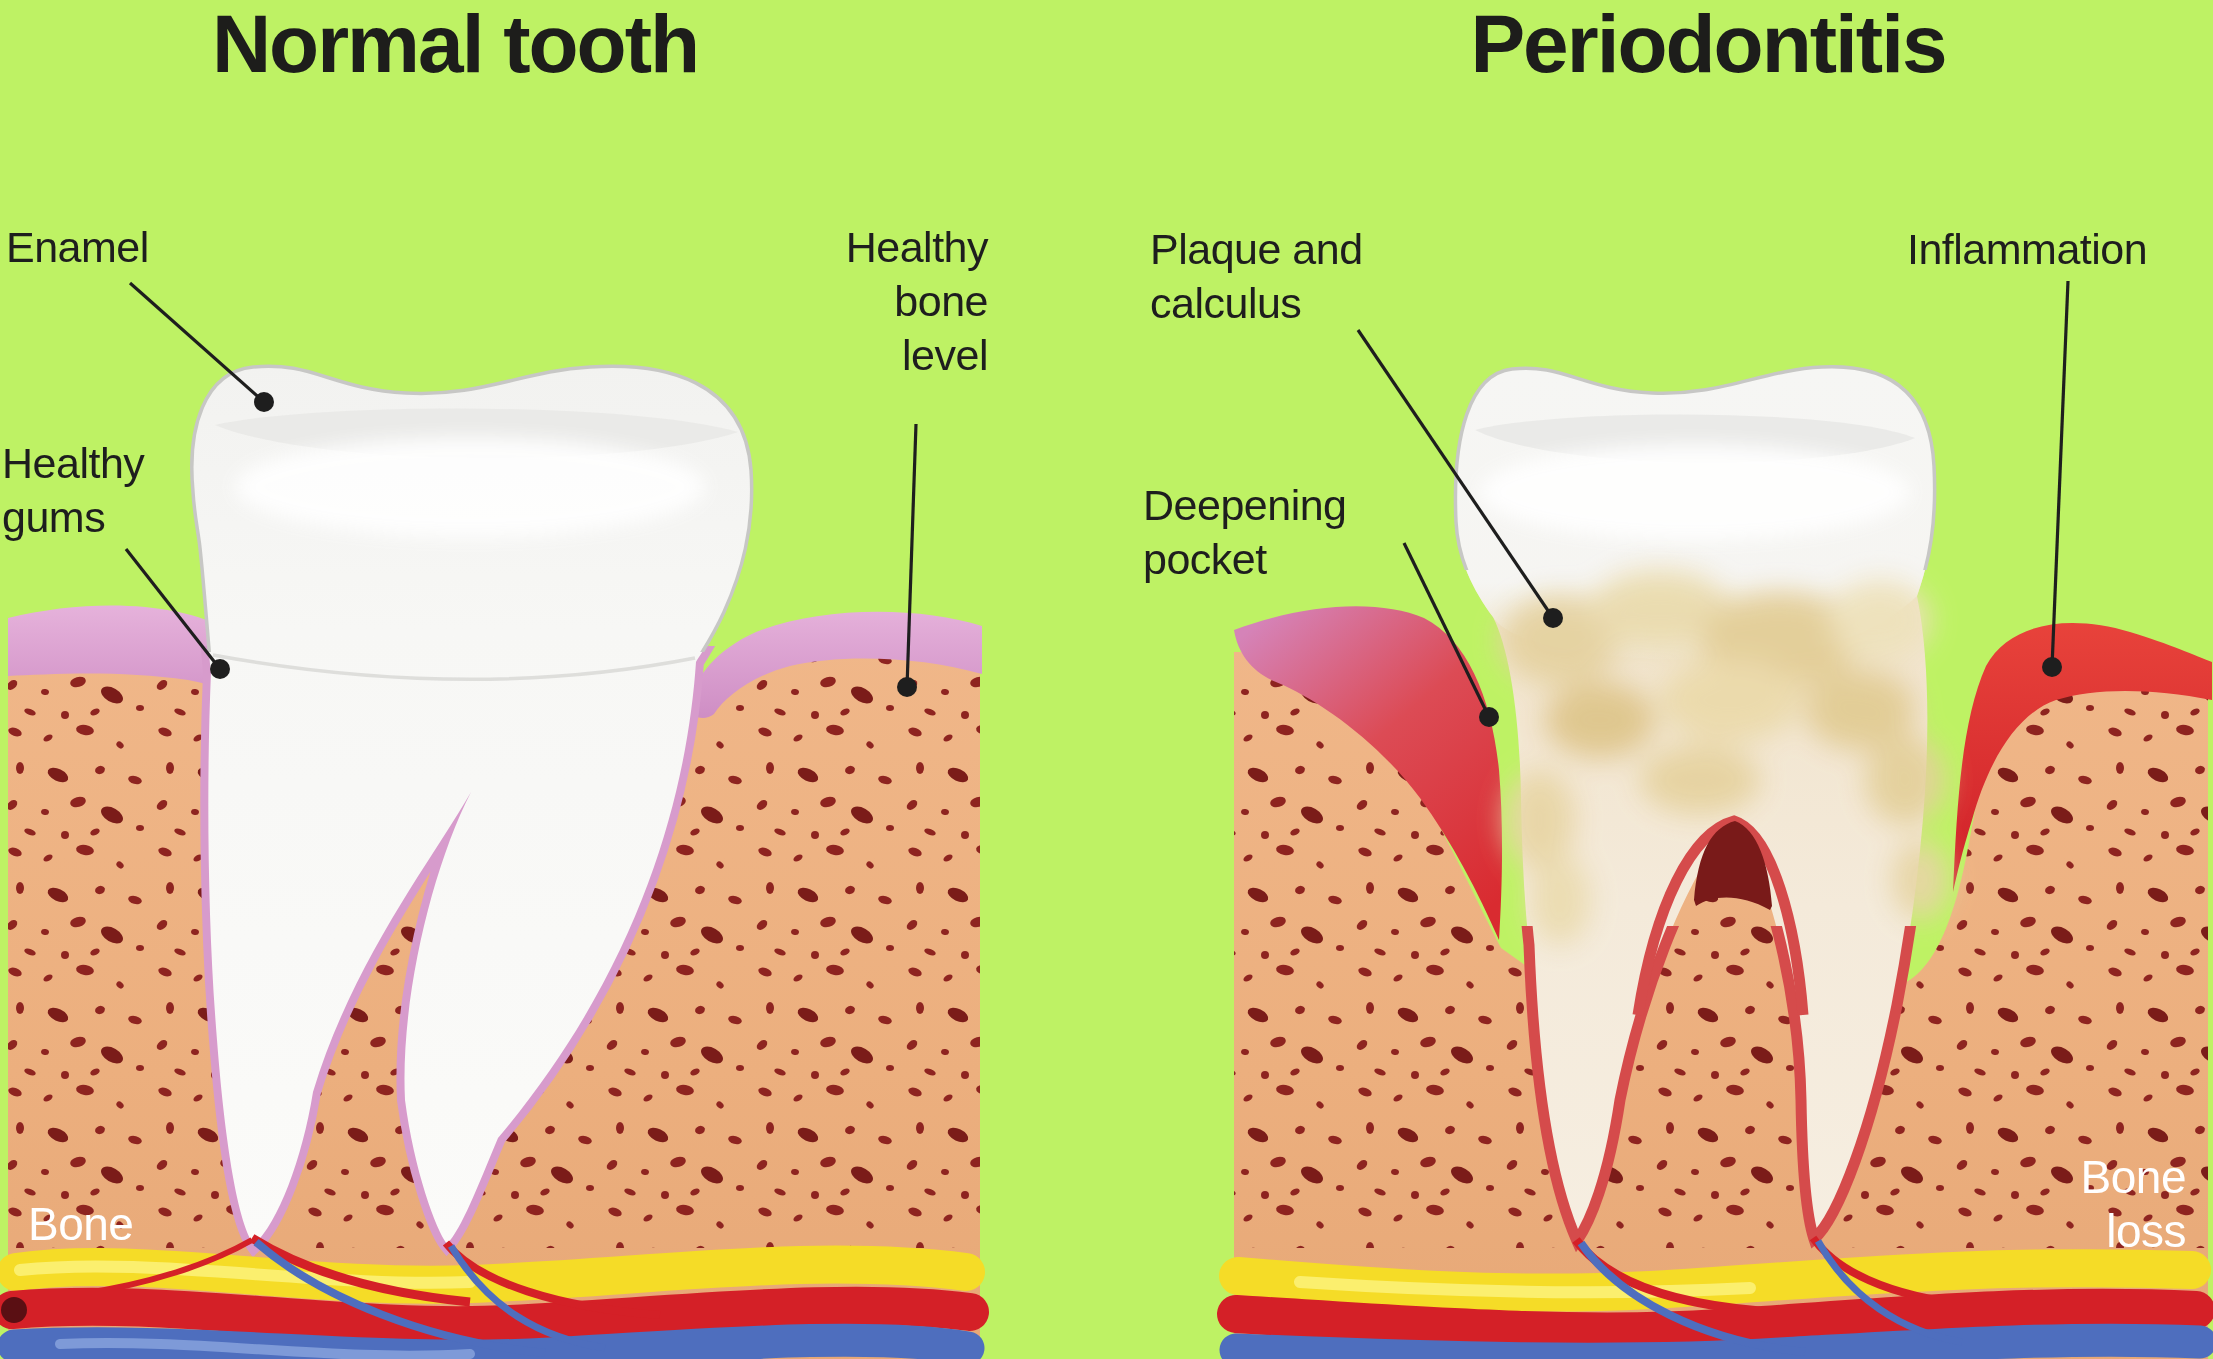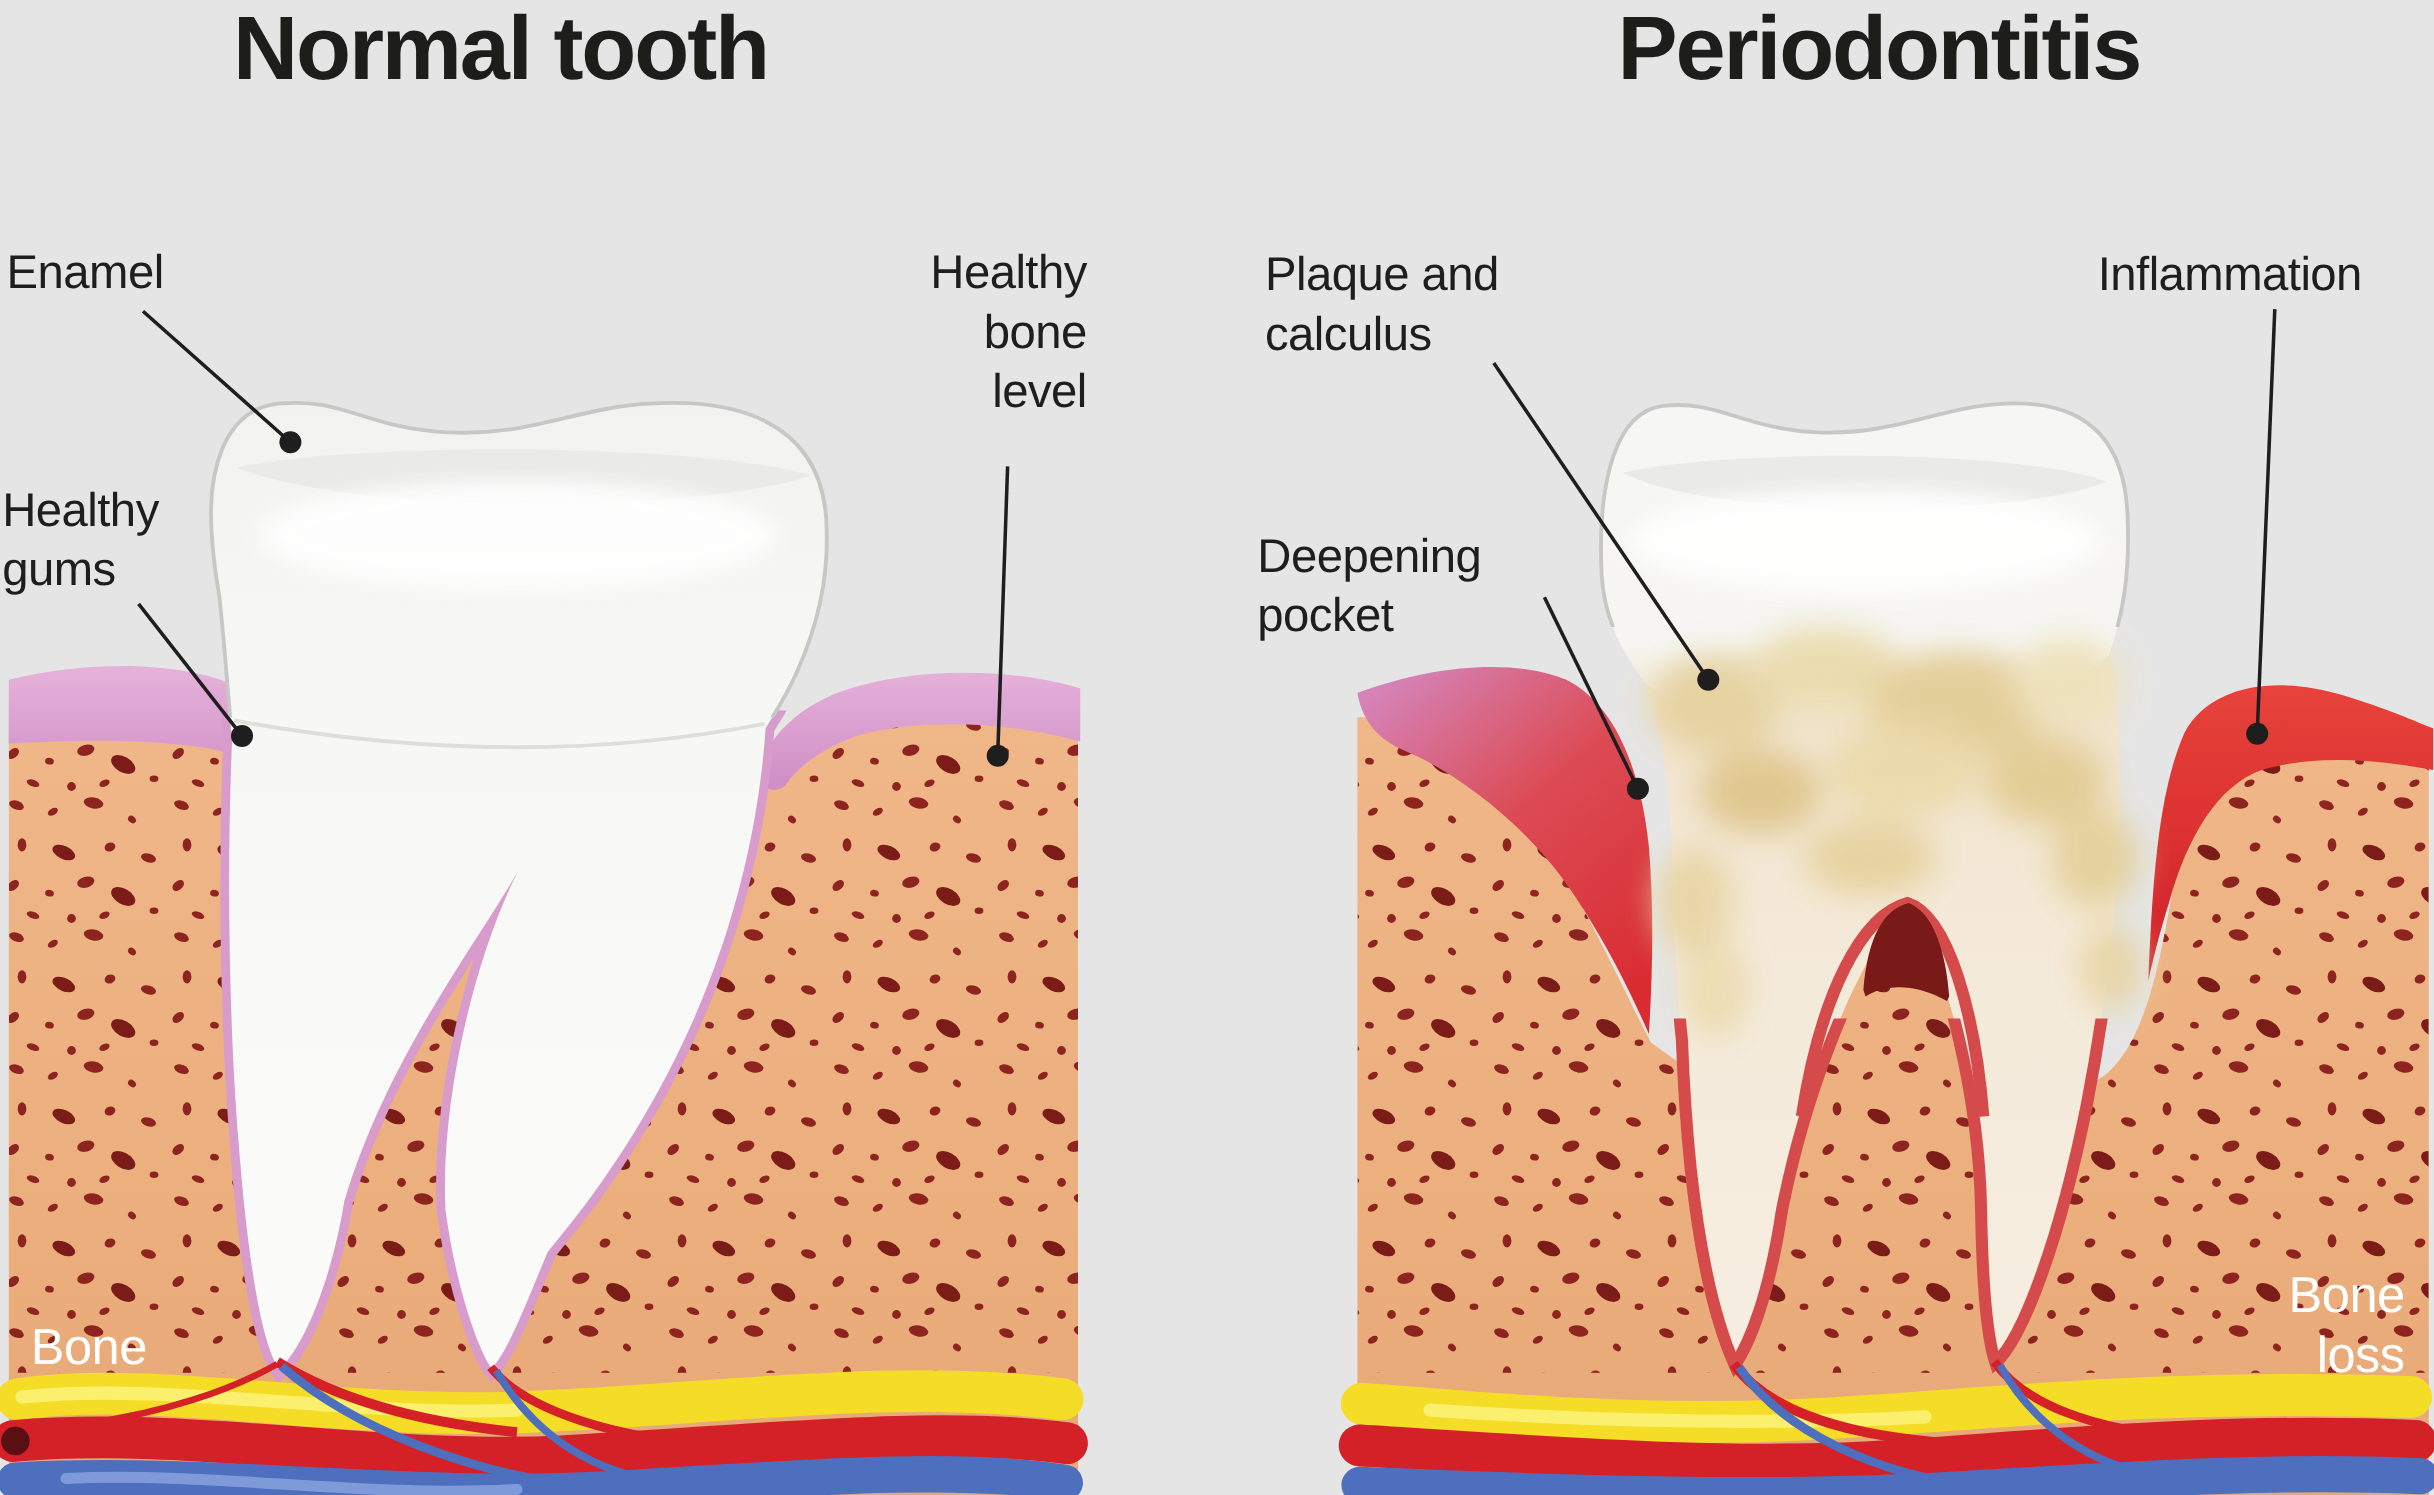--- a/index.html
+++ b/index.html
@@ -1,16 +1,16 @@
 <!DOCTYPE html>
 <html><head>
 <meta charset="utf-8">
 <style>
   html,body{margin:0;padding:0;background:#ffffff;}
-  .stage{position:relative;width:2213px;height:1359px;background:#e5e5e5;overflow:hidden;
+  .stage{position:relative;width:2213px;height:1359px;background:#bef264;overflow:hidden;
          font-family:"Liberation Sans", sans-serif;}
   svg{position:absolute;left:0;top:0;}
   .title-txt{font-family:"Liberation Sans",sans-serif;font-weight:700;font-size:82px;
              letter-spacing:-2px;fill:#1d1d1b;}
   .lbl{font-family:"Liberation Sans",sans-serif;font-weight:400;font-size:43px;
        letter-spacing:-0.5px;fill:#1e1e1e;}
   .lblw{font-family:"Liberation Sans",sans-serif;font-weight:400;font-size:46px;
         letter-spacing:-0.5px;fill:#ffffff;}
   .leader{stroke:#1e1e1e;stroke-width:3.2;fill:none;}
 </style>

